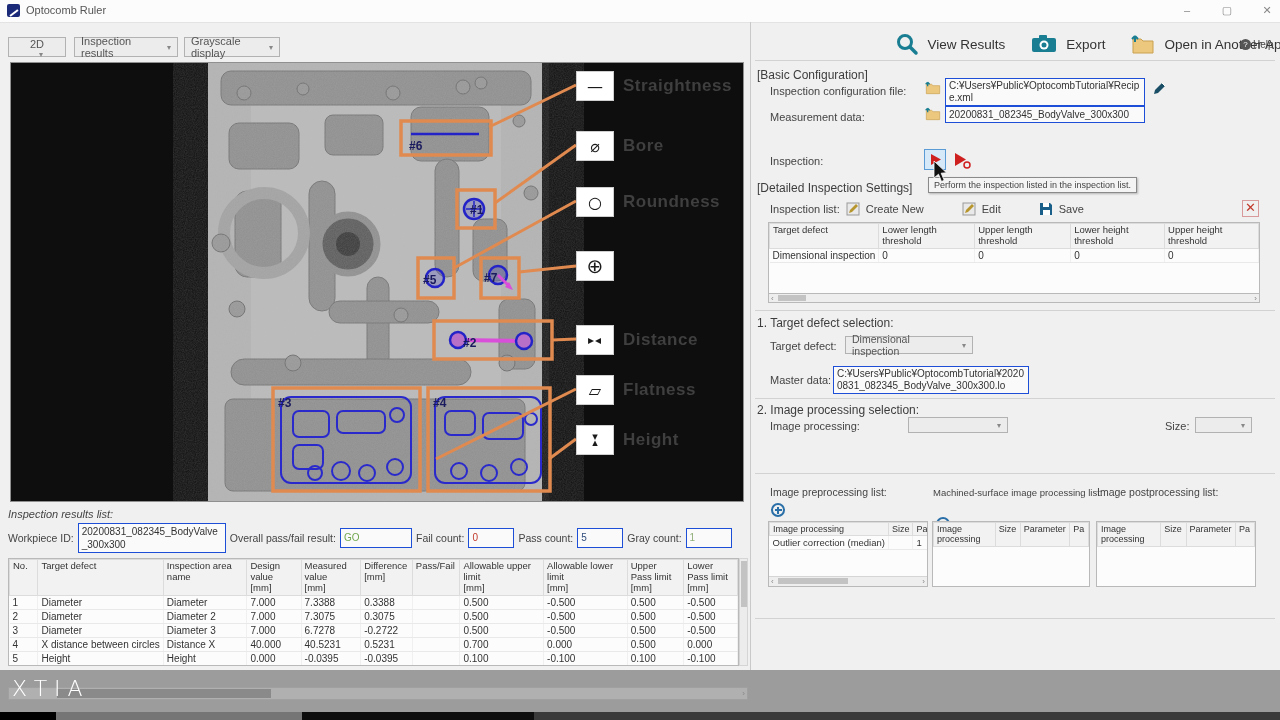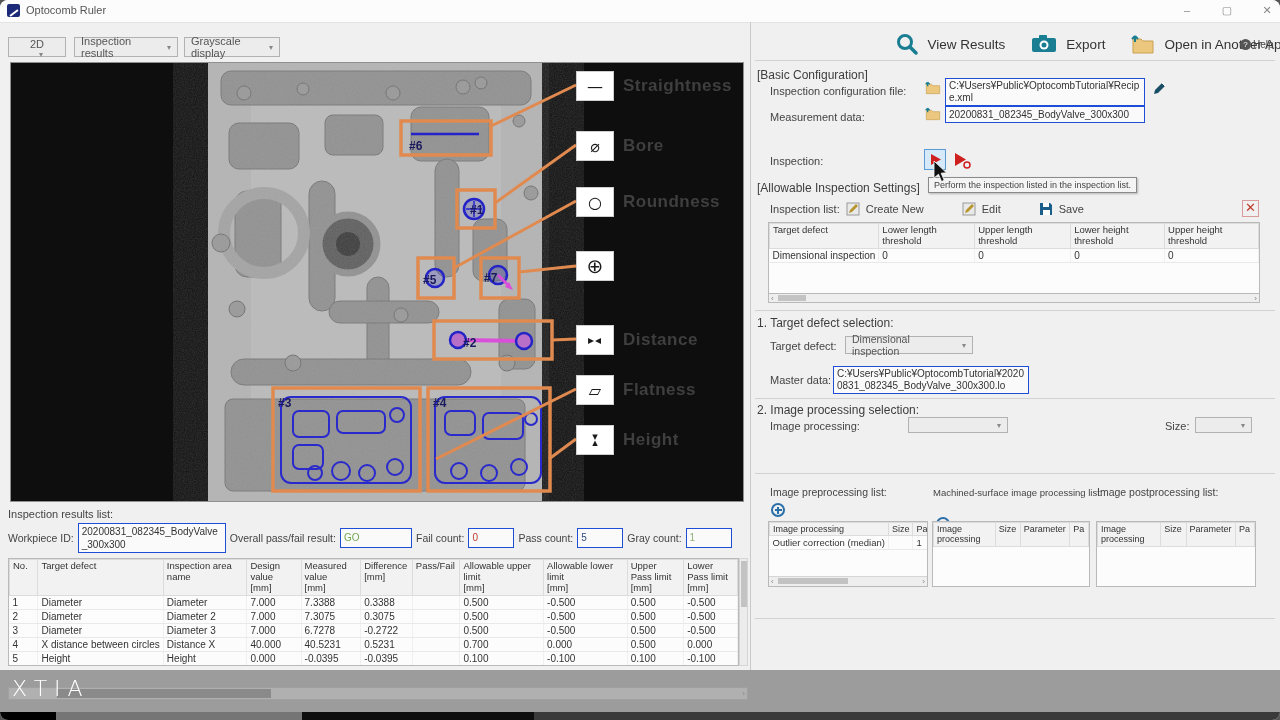--- a/index.html
+++ b/index.html
@@ -1,17 +1,17 @@
 <!DOCTYPE html>
 <html><head>
 <meta charset="utf-8">
 <style>
   html,body{margin:0;padding:0;background:#555;}
   #app{position:relative;width:1280px;height:720px;background:#f0f0f0;overflow:hidden;
-       font-family:"Liberation Sans",sans-serif;color:#444;border-radius:8px;}
+       font-family:"Liberation Sans",sans-serif;color:#444;}
   .abs{position:absolute;}
   
   #titlebar{left:0;top:0;width:1280px;height:22px;background:#fcfcfc;border-bottom:1px solid #e3e3e3;}
   #appicon{left:7px;top:4px;width:13px;height:13px;background:#1b2a78;border-radius:2px;}
   #appicon:before{content:"";position:absolute;left:2px;top:8px;width:10px;height:2px;background:#fff;transform:rotate(-38deg);}
   #apptitle{left:26px;top:4px;font-size:11px;color:#555;}
   .winbtn{top:3px;width:30px;height:16px;text-align:center;font-size:11px;color:#888;line-height:15px;}
   
   .dd{height:20px;background:#ececec;border:1px solid #b2b2b2;font-size:11px;color:#555;
       display:flex;align-items:center;padding:0 6px;justify-content:space-between;box-sizing:border-box;}
@@ -211,21 +211,21 @@
     <div class="lgbox" style="top:188px;font-size:20px;">⊕</div>
     <div class="lgbox" style="top:262px;font-size:12px;letter-spacing:1px;">▸◂</div>
     <div class="lglabel" style="top:267px;">Distance</div>
     <div class="lgbox" style="top:312px;">▱</div>
     <div class="lglabel" style="top:317px;">Flatness</div>
     <div class="lgbox hicon" style="top:362px;">▾
 ▴</div>
     <div class="lglabel" style="top:367px;">Height</div>
   </div>
 
-  <div class="abs lbl" style="left:8px;top:508px;">Inspection results list:</div>
+  <div class="abs lbl" style="left:8px;top:508px;font-style:italic;">Inspection results list:</div>
 
   <div class="abs" style="left:8px;top:521px;width:736px;height:34px;display:flex;align-items:center;gap:4px;">
     <span class="lbl" style="font-size:10.5px;">Workpiece ID:</span>
     <span class="field" style="width:148px;height:30px;white-space:normal;word-break:break-all;line-height:13px;">20200831_082345_BodyValve_300x300</span>
     <span class="lbl" style="font-size:10.5px;">Overall pass/fail result:</span>
     <span class="field" style="width:72px;height:20px;line-height:16px;color:#71a84f;">GO</span>
     <span class="lbl" style="font-size:10.5px;">Fail count:</span>
     <span class="field" style="width:46px;height:20px;line-height:16px;color:#c0392b;">0</span>
     <span class="lbl" style="font-size:10.5px;">Pass count:</span>
     <span class="field" style="width:46px;height:20px;line-height:16px;color:#2f4b7c;">5</span>
@@ -423,21 +423,21 @@
   <div class="abs" style="left:951px;top:150px;width:22px;height:20px;">
     <svg width="22" height="20" viewBox="0 0 22 20">
       <polygon points="4,3 15,9.5 4,16" fill="#cf2020"></polygon>
       <circle cx="16" cy="15" r="3" fill="none" stroke="#cf2020" stroke-width="1.5"></circle>
     </svg>
   </div>
   <svg class="abs" id="cursor" style="left:933px;top:161px;" width="15" height="22" viewBox="0 0 15 22">
     <path d="M1 0 L1 17 L5.5 13.2 L8.5 20.5 L11.2 19.3 L8.2 12.2 L13.5 11.8 Z" fill="#111" stroke="#fff" stroke-width="0.8"></path>
   </svg>
 
-  <div class="abs sect" style="left:757px;top:181px;">[Allowable Inspection Settings]</div>
+  <div class="abs sect" style="left:757px;top:181px;">[Detailed Inspection Settings]</div>
   <div class="abs" id="tooltip" style="left:928px;top:177px;">Perform the inspection listed in the inspection list.</div>
 
   <div class="abs" style="left:770px;top:200px;width:460px;height:18px;display:flex;align-items:center;gap:6px;">
     <span class="lbl">Inspection list:</span>
     <svg class="ico" width="14" height="14" viewBox="0 0 14 14">
       <rect x="1" y="1" width="12" height="12" fill="#e9e9e9" stroke="#999"></rect>
       <path d="M3 11 L4 8 L10 2 L12 4 L6 10 Z" fill="#b8962e"></path>
     </svg>
     <span class="lbl">Create New</span>
     <span style="width:26px;"></span>

